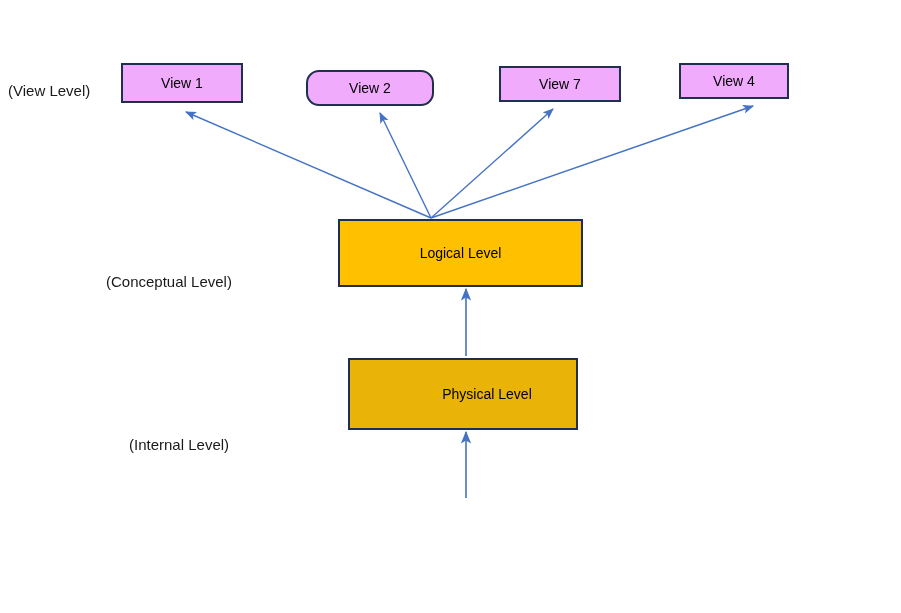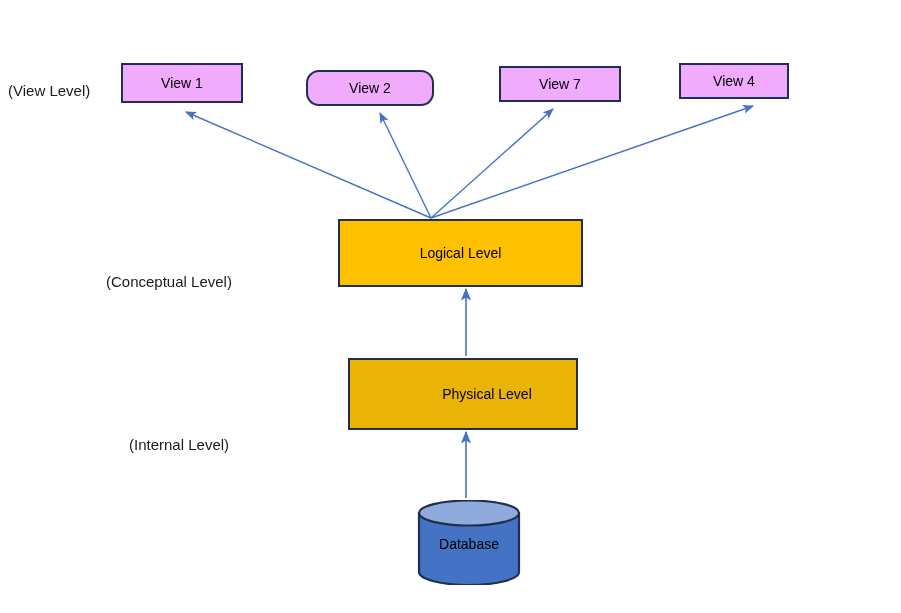--- a/index.html
+++ b/index.html
@@ -111,21 +111,14 @@
   </div>
 
   <div class="node-box logical-box" style="left:338px; top:219px; width:245px; height:68px;">
     <span>Logical Level</span>
   </div>
 
   <div class="node-box physical-box" style="left:348px; top:358px; width:230px; height:72px;">
     <span>Physical Level</span>
   </div>
 
-  <div class="db-cylinder" style="left:417px; top:500px; width:104px; height:85px;">
-    <svg width="104" height="85" viewBox="0 0 104 85">
-      <path d="M2,13 L2,72 A50,13 0 0 0 102,72 L102,13 Z" fill="#4472C4" stroke="#1F2F4D" stroke-width="2.2"></path>
-      <ellipse cx="52" cy="13" rx="50" ry="12.5" fill="#8FAADC" stroke="#1F2F4D" stroke-width="2.2"></ellipse>
-    </svg>
-    <div class="db-label" style="top:36px;">Database</div>
-  </div>
 
 </div>
 
 </body></html>

